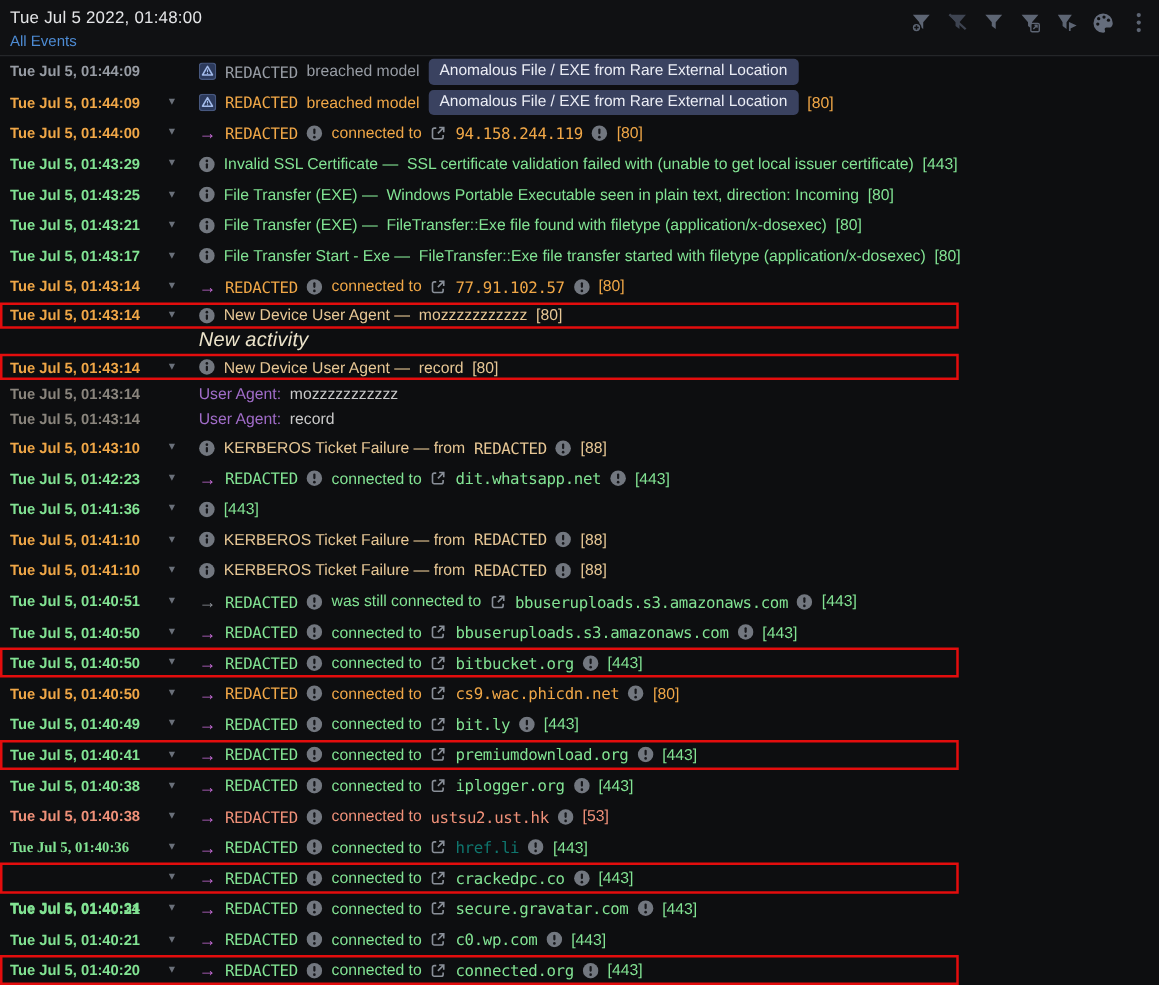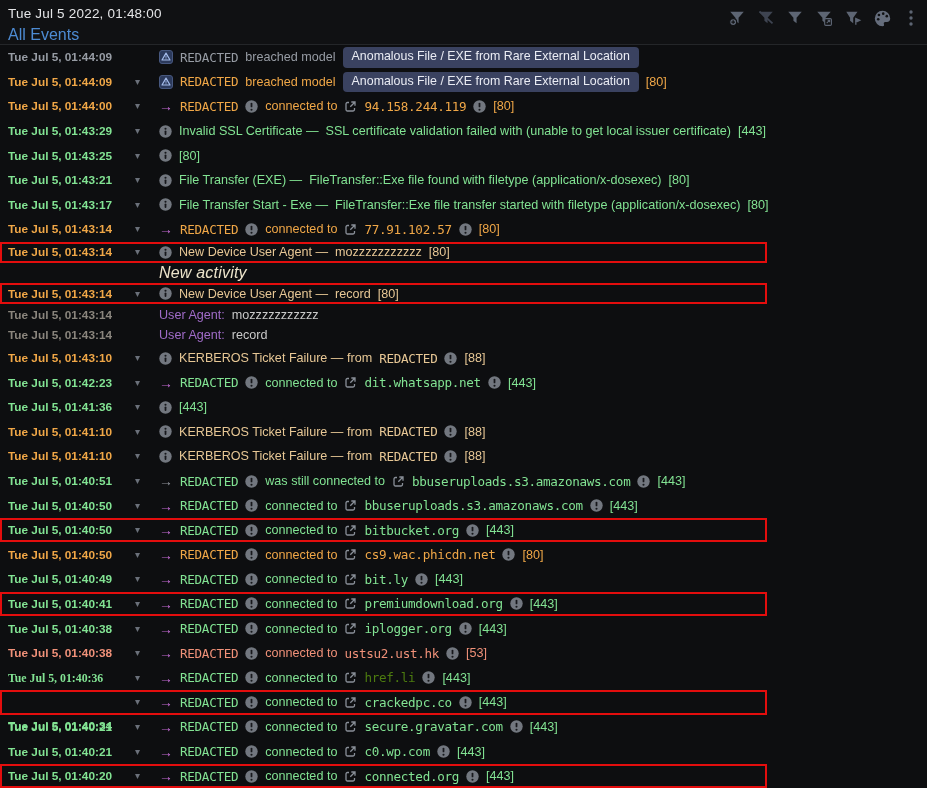--- a/index.html
+++ b/index.html
@@ -14,21 +14,21 @@
     position:relative;height:45px;box-sizing:border-box;
     border-bottom:1px solid #242629;
     background:#101113;
   }
   .tb-title{
     position:absolute;left:8px;top:6px;
     color:#e4e5e7;font-size:13.5px;letter-spacing:.2px;
   }
   .tb-filter{
     position:absolute;left:8px;top:26px;
-    color:#4d8bd3;font-size:16px;cursor:pointer;
+    color:#4d8bd3;font-size:12px;cursor:pointer;
   }
   .toolbar{
     position:absolute;right:6px;top:8px;
     display:flex;align-items:center;gap:9px;
   }
   .tbtn{width:20px;height:20px;display:flex;align-items:center;justify-content:center;cursor:pointer;background:none;border:none;padding:0;}
   
   .list{position:relative;}
   .row{
     position:relative;height:24.6px;box-sizing:border-box;
@@ -165,21 +165,21 @@
             <rect x="5.62" y="5.5" width="1.76" height="4.4" rx="0.85" fill="#16171b"></rect>
           </svg></span><span class="seg-text" style="color: rgb(130, 227, 147);">Invalid SSL Certificate —  SSL certificate validation failed with (unable to get local issuer certificate)</span><span class="seg-port" style="color: rgb(130, 227, 147);">[443]</span></div>
     </div>
     <div class="row">
       <span class="ts" style="color: rgb(130, 227, 147); text-align: right;">Tue Jul 5, 01:43:25</span>
       <span class="chev">▾</span>
       <div class="content"><span class="icon"><svg width="13" height="13" viewBox="0 0 13 13">
             <circle cx="6.5" cy="6.5" r="6.2" fill="#72777f"></circle>
             <circle cx="6.5" cy="3.7" r="1.05" fill="#16171b"></circle>
             <rect x="5.62" y="5.5" width="1.76" height="4.4" rx="0.85" fill="#16171b"></rect>
-          </svg></span><span class="seg-port" style="color: rgb(130, 227, 147);">[80]</span></div>
+          </svg></span><span class="seg-text" style="color: rgb(130, 227, 147);">File Transfer (EXE) —  Windows Portable Executable seen in plain text, direction: Incoming</span><span class="seg-port" style="color: rgb(130, 227, 147);">[80]</span></div>
     </div>
     <div class="row">
       <span class="ts" style="color: rgb(130, 227, 147);">Tue Jul 5, 01:43:21</span>
       <span class="chev">▾</span>
       <div class="content"><span class="icon"><svg width="13" height="13" viewBox="0 0 13 13">
             <circle cx="6.5" cy="6.5" r="6.2" fill="#72777f"></circle>
             <circle cx="6.5" cy="3.7" r="1.05" fill="#16171b"></circle>
             <rect x="5.62" y="5.5" width="1.76" height="4.4" rx="0.85" fill="#16171b"></rect>
           </svg></span><span class="seg-text" style="color: rgb(130, 227, 147); text-align: right;">File Transfer (EXE) —  FileTransfer::Exe file found with filetype (application/x-dosexec)</span><span class="seg-port" style="color: rgb(130, 227, 147);">[80]</span></div>
     </div>
@@ -430,21 +430,21 @@
     <div class="row">
       <span class="ts" style="color: rgb(130, 227, 147); font-family: Liberation Serif, serif;">Tue Jul 5, 01:40:36</span>
       <span class="chev">▾</span>
       <div class="content"><span class="arrow" style="color: rgb(195, 106, 212);">→</span><span class="seg-mono" style="color: rgb(130, 227, 147);">REDACTED</span><span class="icon"><svg width="13" height="13" viewBox="0 0 13 13">
             <circle cx="6.5" cy="6.5" r="6.2" fill="#72777f"></circle>
             <rect x="5.62" y="2.7" width="1.76" height="4.6" rx="0.85" fill="#16171b"></rect>
             <circle cx="6.5" cy="9.7" r="1.05" fill="#16171b"></circle>
           </svg></span><span class="seg-text" style="color: rgb(130, 227, 147);">connected to</span><span class="icon"><svg width="13" height="13" viewBox="0 0 13 13">
             <path d="M5 2.5H3.4A1.4 1.4 0 002 3.9v5.7A1.4 1.4 0 003.4 11h5.7a1.4 1.4 0 001.4-1.4V8" fill="none" stroke="#898f98" stroke-width="1.3"></path>
             <path d="M7.3 2h3.7v3.7M10.7 2.3L6.3 6.7" fill="none" stroke="#898f98" stroke-width="1.3"></path>
-          </svg></span><span class="seg-mono" style="color: #4d7c0f;">href.li</span><span class="icon"><svg width="13" height="13" viewBox="0 0 13 13">
+          </svg></span><span class="seg-mono" style="color: #0f766e;">href.li</span><span class="icon"><svg width="13" height="13" viewBox="0 0 13 13">
             <circle cx="6.5" cy="6.5" r="6.2" fill="#72777f"></circle>
             <rect x="5.62" y="2.7" width="1.76" height="4.6" rx="0.85" fill="#16171b"></rect>
             <circle cx="6.5" cy="9.7" r="1.05" fill="#16171b"></circle>
           </svg></span><span class="seg-port" style="color: rgb(130, 227, 147);">[443]</span></div>
     </div>
     <div class="row hl">
       <span class="ts" style="color: rgb(130, 227, 147); margin-top: 24px;">Tue Jul 5, 01:40:34</span>
       <span class="chev">▾</span>
       <div class="content"><span class="arrow" style="color: rgb(195, 106, 212);">→</span><span class="seg-mono" style="color: rgb(130, 227, 147);">REDACTED</span><span class="icon"><svg width="13" height="13" viewBox="0 0 13 13">
             <circle cx="6.5" cy="6.5" r="6.2" fill="#72777f"></circle>

